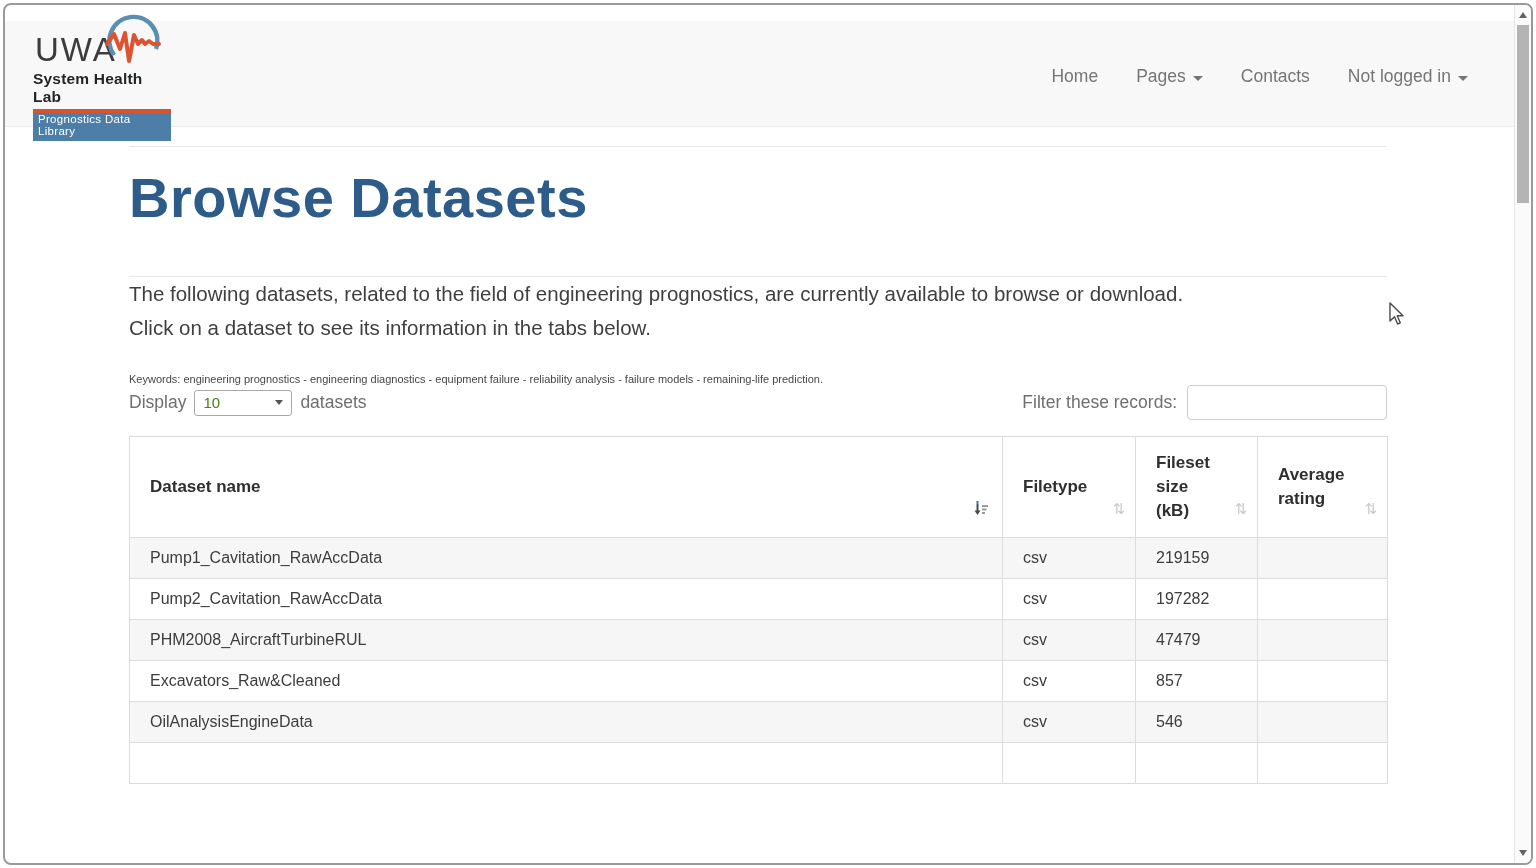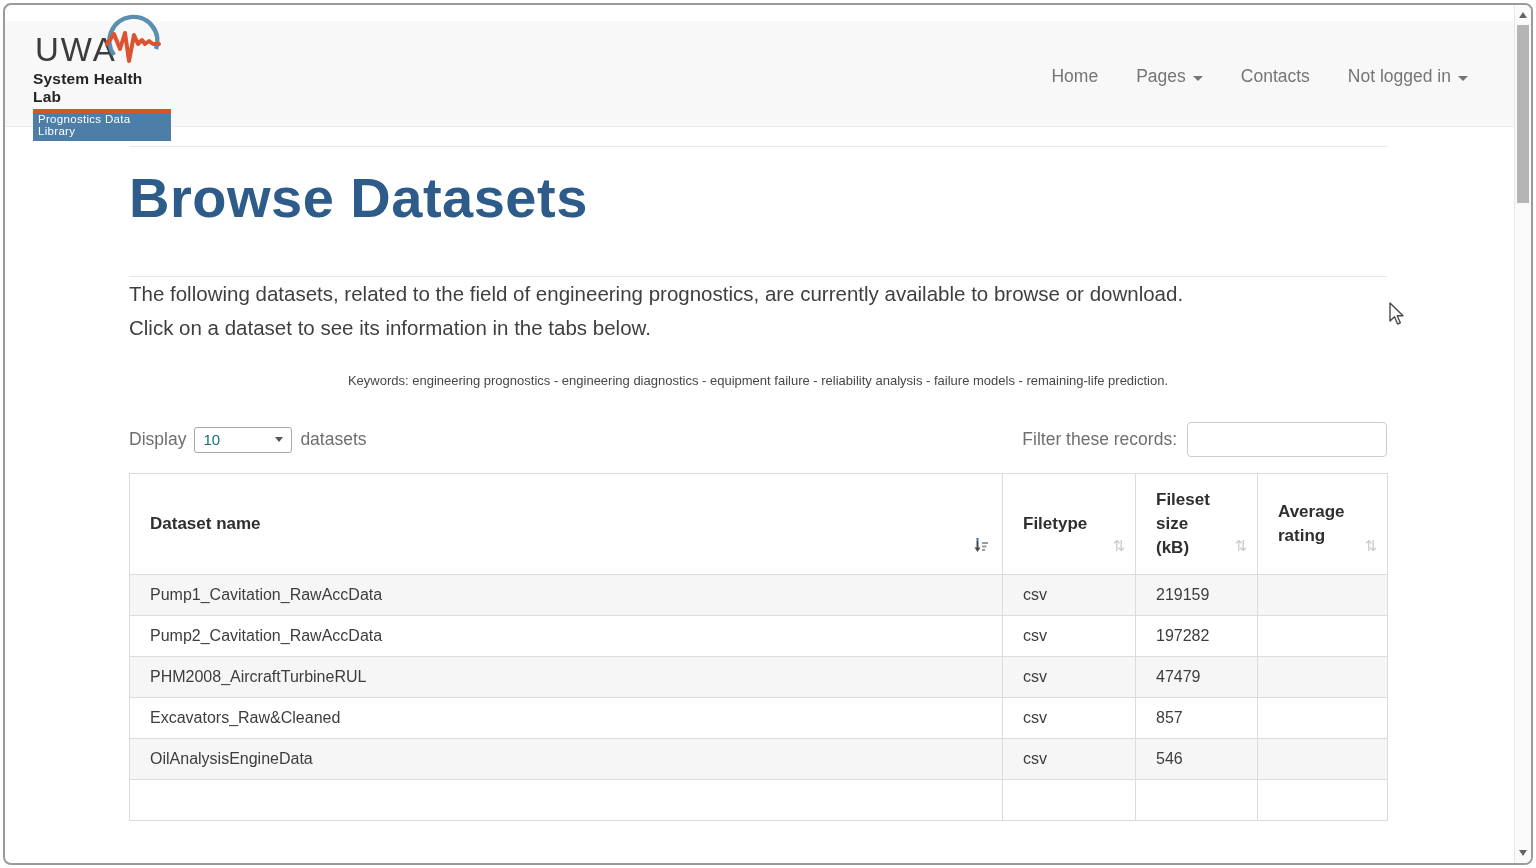--- a/index.html
+++ b/index.html
@@ -27,30 +27,30 @@
   .nav-link { color: #757575; font-size: 17.5px; cursor: pointer; display: flex; align-items: center; gap: 7px; margin-top: 6px; }
   .caret-down { width: 0; height: 0; border-left: 5px solid transparent; border-right: 5px solid transparent; border-top: 5px solid #757575; display: inline-block; margin-top: 3px; }
 
   
   .container { position: absolute; top: 107px; left: 124px; width: 1258px; }
   .rule { border: none; border-top: 1px solid #e4e9ed; }
   .rule-top { margin-top: 34px; }
   .page-title { margin-top: 18px; font-size: 56px; font-weight: 700; color: #2e5c8a; letter-spacing: .5px; }
   .rule-mid { margin-top: 46px; }
   .intro { font-size: 20.5px; color: #3f3f3f; line-height: 34px; }
-  .keywords { margin-top: 28px; font-size: 13px; color: #474747; text-align: center; }
-
-  
-  .controls { margin-top: 34px; display: flex; align-items: center; justify-content: space-between; }
+  .keywords { margin-top: 28px; font-size: 11px; color: #474747; }
+
+  
+  .controls { display: flex; align-items: center; justify-content: space-between; }
   .ctrl-left, .ctrl-right { display: flex; align-items: center; }
   .ctrl-label { color: #6f6f6f; font-size: 17.5px; }
   .page-size-select {
     width: 98px; height: 26px; border: 1px solid #a9a9a9; border-radius: 3px; background: #fff;
     margin: 0 8px; padding: 0 8px; display: flex; align-items: center; justify-content: space-between;
-    font-size: 15px; color: #0f766e; cursor: pointer;
+    font-size: 15px; color: #4d7c0f; cursor: pointer;
   }
   .select-caret { width: 0; height: 0; border-left: 4px solid transparent; border-right: 4px solid transparent; border-top: 5px solid #555; }
   .filter-input {
     width: 200px; height: 35px; margin-left: 10px; border: 1px solid #ccc; border-radius: 4px;
     font-size: 16px; padding: 0 8px; color: #444; outline: none; background: #fff;
   }
 
   
   .data-table { margin-top: 16px; width: 1258px; border-collapse: collapse; table-layout: fixed; }
   .data-table th, .data-table td { border: 1px solid #dcdcdc; }

